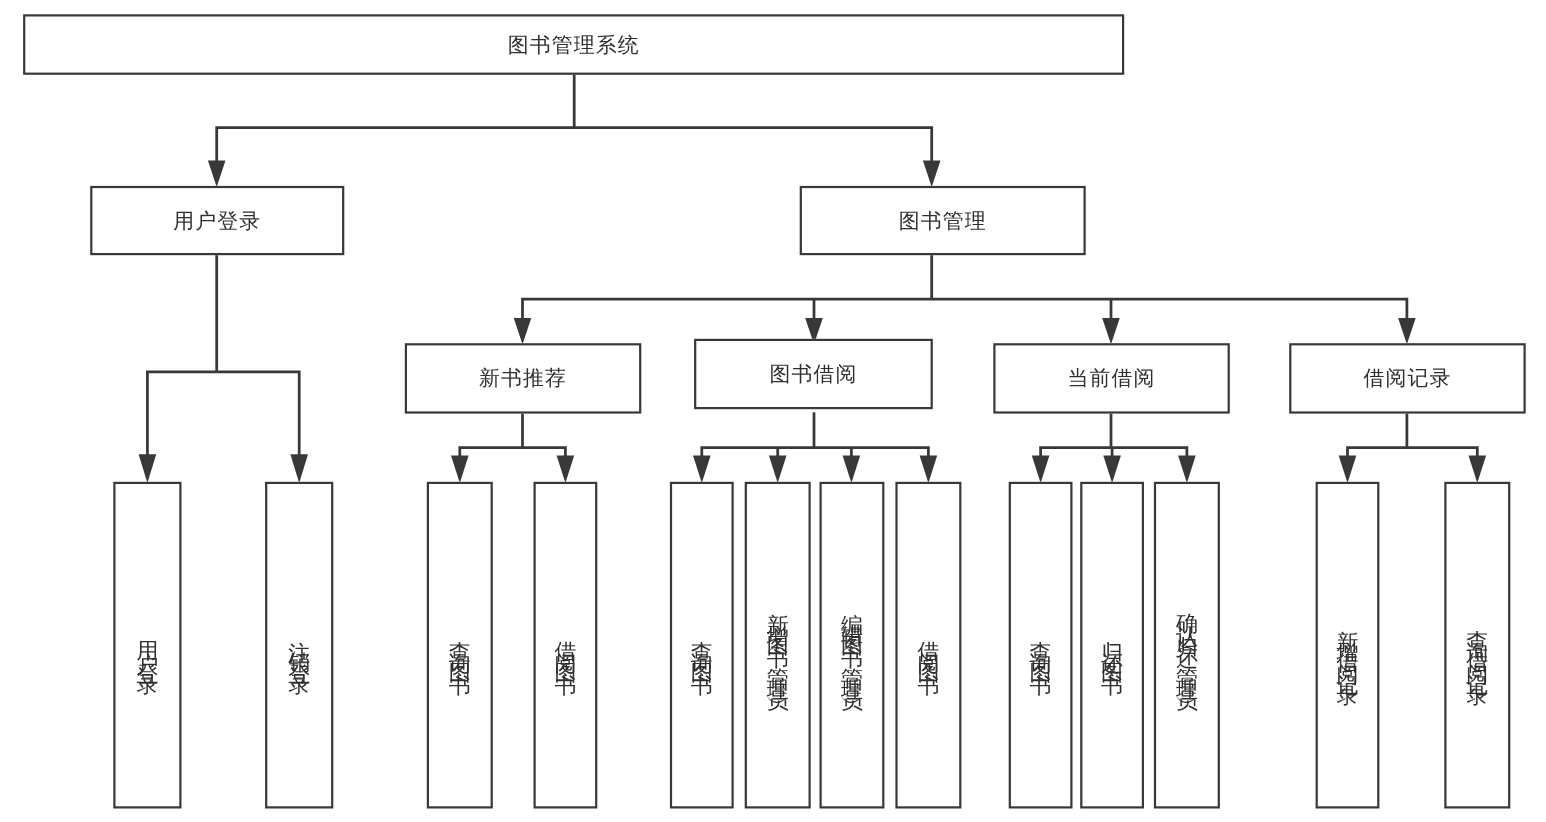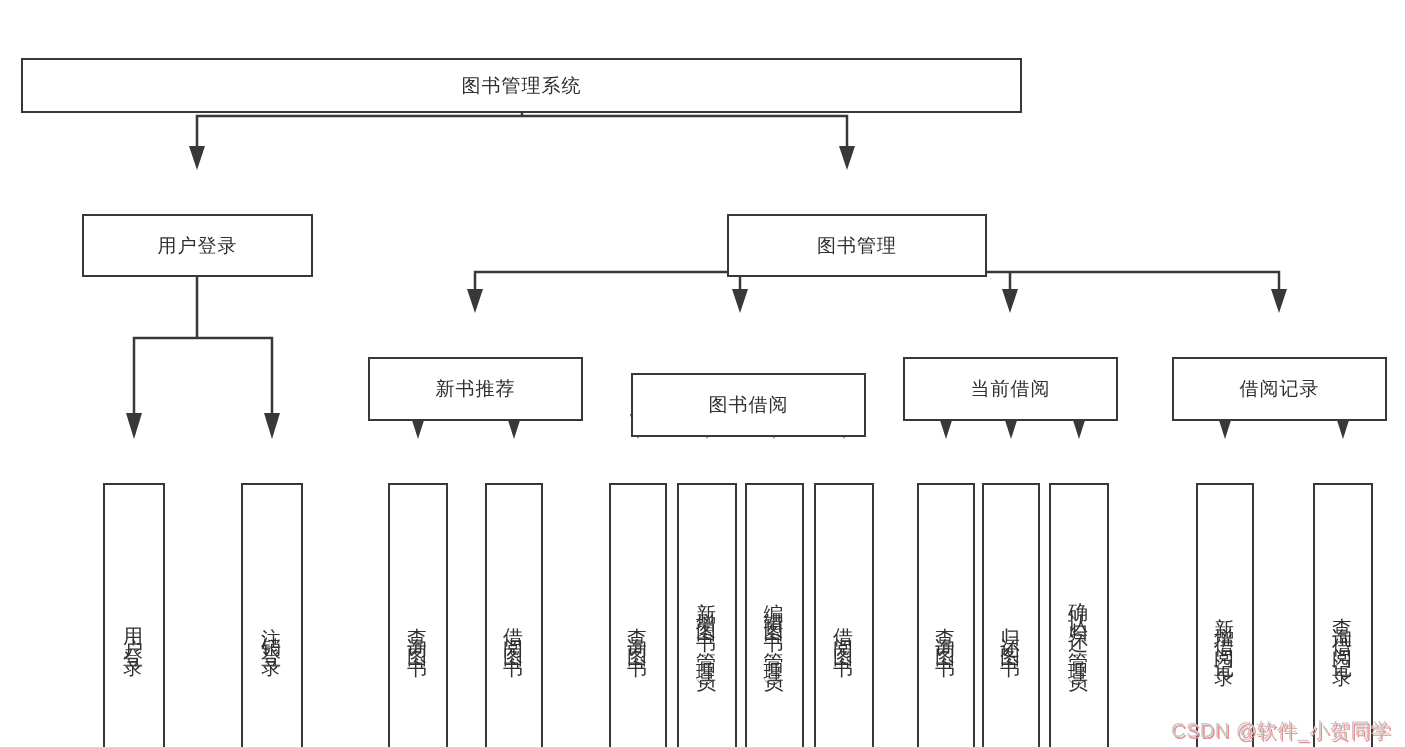--- a/index.html
+++ b/index.html
@@ -41,21 +41,20 @@
     box-sizing:border-box;
     background:#fff;
     border:2px solid var(--line);
     display:flex;
     align-items:center;
     justify-content:center;
     color:var(--text);
     font-size:19px;
     letter-spacing:1px;
     white-space:nowrap;
-    margin-top:45px;
   }
   .node.v span{
     writing-mode:vertical-rl;
     text-orientation:mixed;
     font-size:20px;
     letter-spacing:10px;
     white-space:normal;
   }
   .watermark{
     position:absolute;
@@ -130,21 +129,21 @@
   <div class="node" style="left:82px;top:169px;width:231px;height:63px;">
     <span>用户登录</span>
   </div>
   <div class="node" style="left:727px;top:169px;width:260px;height:63px;">
     <span>图书管理</span>
   </div>
 
   <div class="node" style="left:368px;top:312px;width:215px;height:64px;text-align:center;">
     <span>新书推荐</span>
   </div>
-  <div class="node" style="left:631px;top:328px;width:235px;height:64px;">
+  <div class="node" style="left:631px;top:308px;width:217px;height:64px;">
     <span>图书借阅</span>
   </div>
   <div class="node" style="left:903px;top:312px;width:215px;height:64px;">
     <span>当前借阅</span>
   </div>
   <div class="node" style="left:1172px;top:312px;width:215px;height:64px;">
     <span>借阅记录</span>
   </div>
 
   <div class="node v" style="left:103px;top:438px;width:62px;height:297px;">
@@ -184,15 +183,14 @@
     <span>确认归还（管理员）</span>
   </div>
 
   <div class="node v" style="left:1196px;top:438px;width:58px;height:297px;">
     <span>新增借阅记录</span>
   </div>
   <div class="node v" style="left:1313px;top:438px;width:60px;height:297px;">
     <span>查询借阅记录</span>
   </div>
 
-  <div class="watermark">CSDN @软件_小贺同学</div>
 
 </div>
 
 </body></html>

